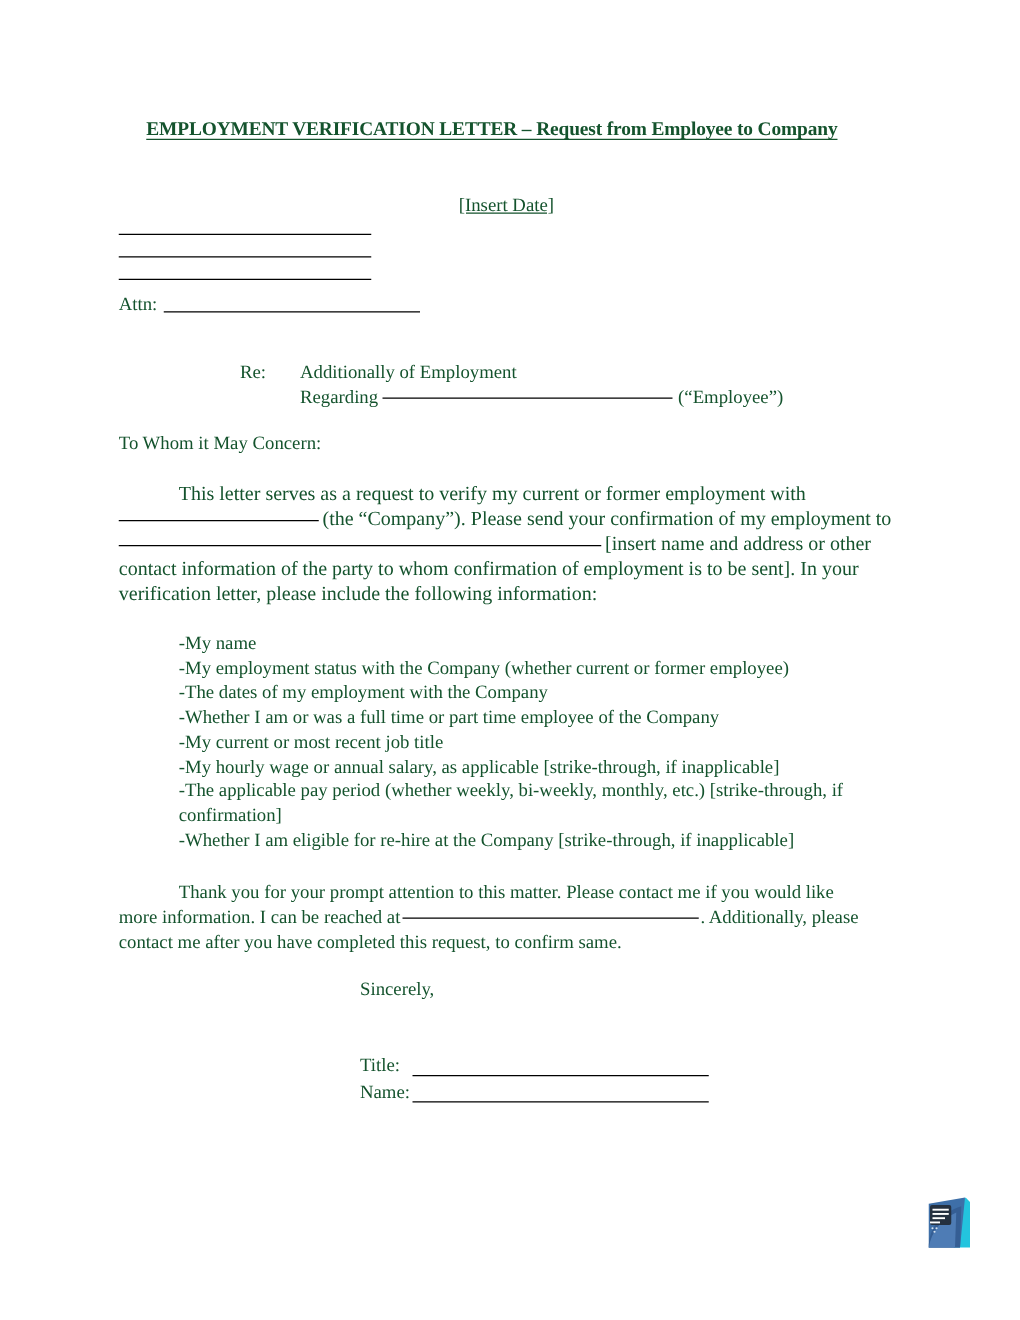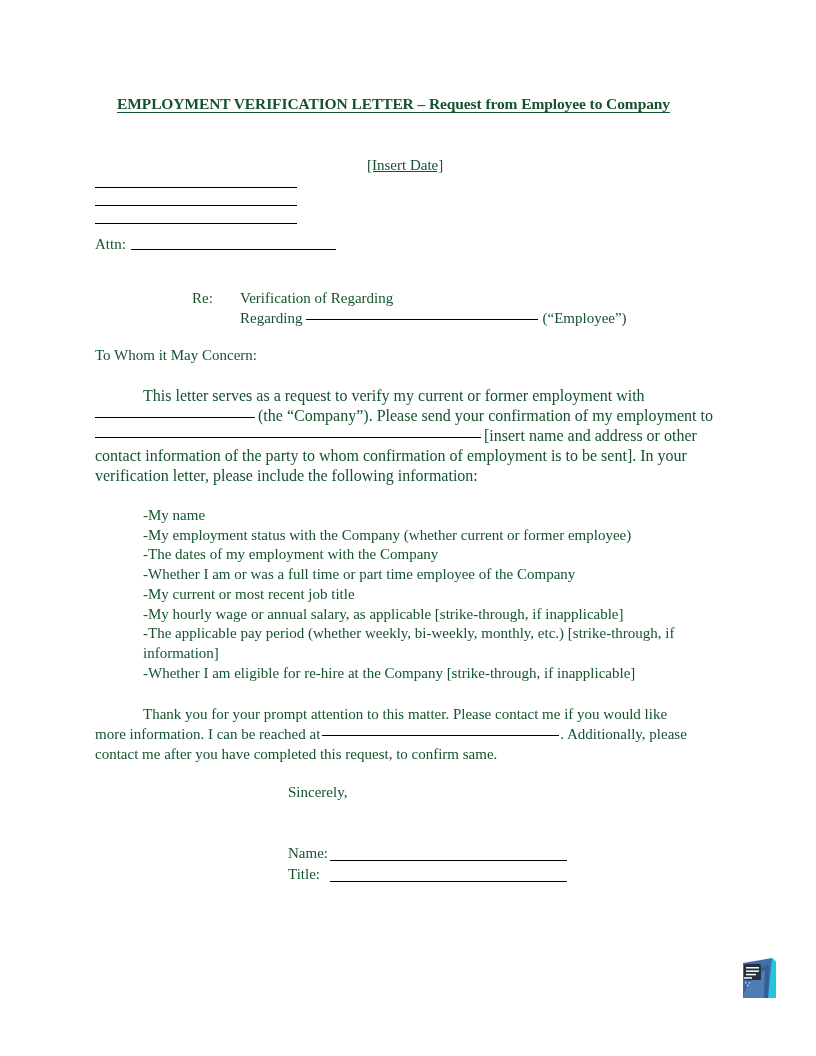--- a/index.html
+++ b/index.html
@@ -202,21 +202,21 @@
     <div class="addr-rule"></div>
     <div class="attn-row">
       <span class="attn-label">Attn:</span>
       <span class="attn-rule"></span>
     </div>
   </div>
 
   <div class="re-block">
     <div class="re-row">
       <span class="re-key">Re:</span>
-      <span class="re-val">Verification of Regarding</span>
+      <span class="re-val">Additionally of Employment</span>
     </div>
     <div class="re-row">
       <span class="re-key"></span>
       <span class="re-val"><span>Regarding</span><span class="regarding-rule"></span><span>(“Employee”)</span></span>
     </div>
   </div>
 
   <div class="salutation">To Whom it May Concern:</div>
 
   <div class="body-1">
@@ -228,39 +228,39 @@
   </div>
 
   <div class="bullets">
     <div>-My name</div>
     <div>-My employment status with the Company (whether current or former employee)</div>
     <div>-The dates of my employment with the Company</div>
     <div>-Whether I am or was a full time or part time employee of the Company</div>
     <div>-My current or most recent job title</div>
     <div>-My hourly wage or annual salary, as applicable [strike-through, if inapplicable]</div>
     <div>-The applicable pay period (whether weekly, bi-weekly, monthly, etc.) [strike-through, if</div>
-    <div>information]</div>
+    <div>confirmation]</div>
     <div>-Whether I am eligible for re-hire at the Company [strike-through, if inapplicable]</div>
   </div>
 
   <div class="body-2">
     <div class="ln"><span class="ind"></span><span>Thank you for your prompt attention to this matter.  Please contact me if you would like</span></div>
     <div class="ln"><span>more information. I can be reached at</span><span class="rule-phone"></span><span>. Additionally, please</span></div>
     <div class="ln">contact me after you have completed this request, to confirm same.</div>
   </div>
 
   <div class="sincerely">Sincerely,</div>
 
   <div class="sig-block">
     <div class="sig-row">
+      <span class="sig-key">Title:</span>
+      <span class="sig-rule"></span>
+    </div>
+    <div class="sig-row">
       <span class="sig-key">Name:</span>
-      <span class="sig-rule"></span>
-    </div>
-    <div class="sig-row">
-      <span class="sig-key">Title:</span>
       <span class="sig-rule"></span>
     </div>
   </div>
 
   <div class="logo">
     <svg viewBox="0 0 42 44" xmlns="http://www.w3.org/2000/svg" aria-hidden="true">
 
       <path d="M37.5 1 L41 4.5 L41 41 L28 41 L28 10 Z" fill="#23C4DE"></path>
 
       <path d="M8 6 L37 1 L33 41 L8 41 Z" fill="#3E6FA8"></path>

